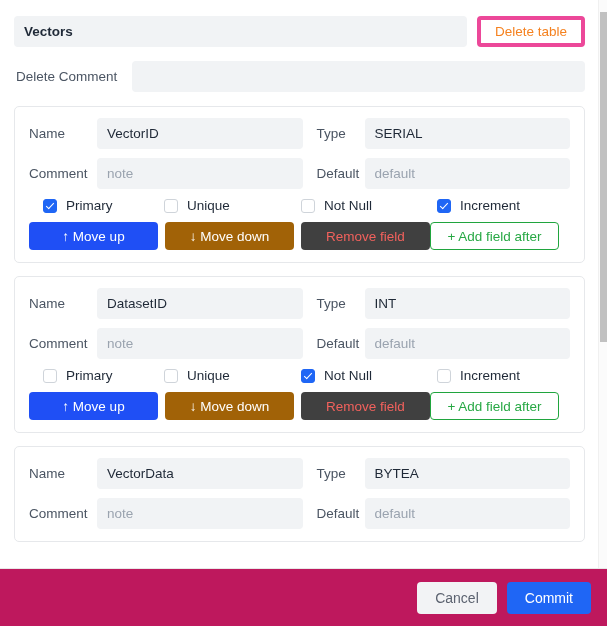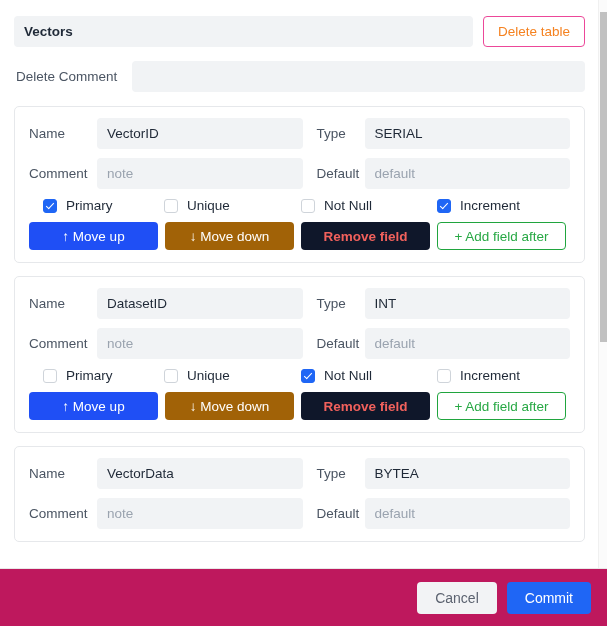--- a/index.html
+++ b/index.html
@@ -96,21 +96,21 @@
   }
   .fld::placeholder { color: #9aa3af; }
   .tablename-input { flex: 1 1 auto; margin-right: 10px; font-weight: bold; }
   .tablecomment-input { flex: 1 1 auto; margin-right: 0; }
 
   .delete-table-btn {
     flex: 0 0 auto;
     height: 31px;
     padding: 0 14px;
     background: #ffffff;
-    border: 1px solid #ec4899;
+    border: 4px solid #ec4899;
     border-radius: 4px;
     color: #f58220;
     font-size: 13.5px;
     font-family: "Liberation Sans", sans-serif;
     cursor: pointer;
     white-space: nowrap;
   }
 
   
   .field-card {
@@ -210,26 +210,24 @@
     margin-right: 7px;
   }
   .btn-movedown {
     background: #a16207;
     color: #ffffff;
     width: 129px;
     flex: 0 0 129px;
     margin-right: 7px;
   }
   .btn-remove {
-    background: #0f172a;
+    background: #404040;
     color: #f1615c;
     width: 129px;
     flex: 0 0 129px;
-    margin-right: 7px;
-    font-weight: bold;
   }
   .btn-add {
     background: #ffffff;
     color: #27a844;
     border: 1px solid #20a53e;
     width: 129px;
     flex: 0 0 129px;
   }
 
   

